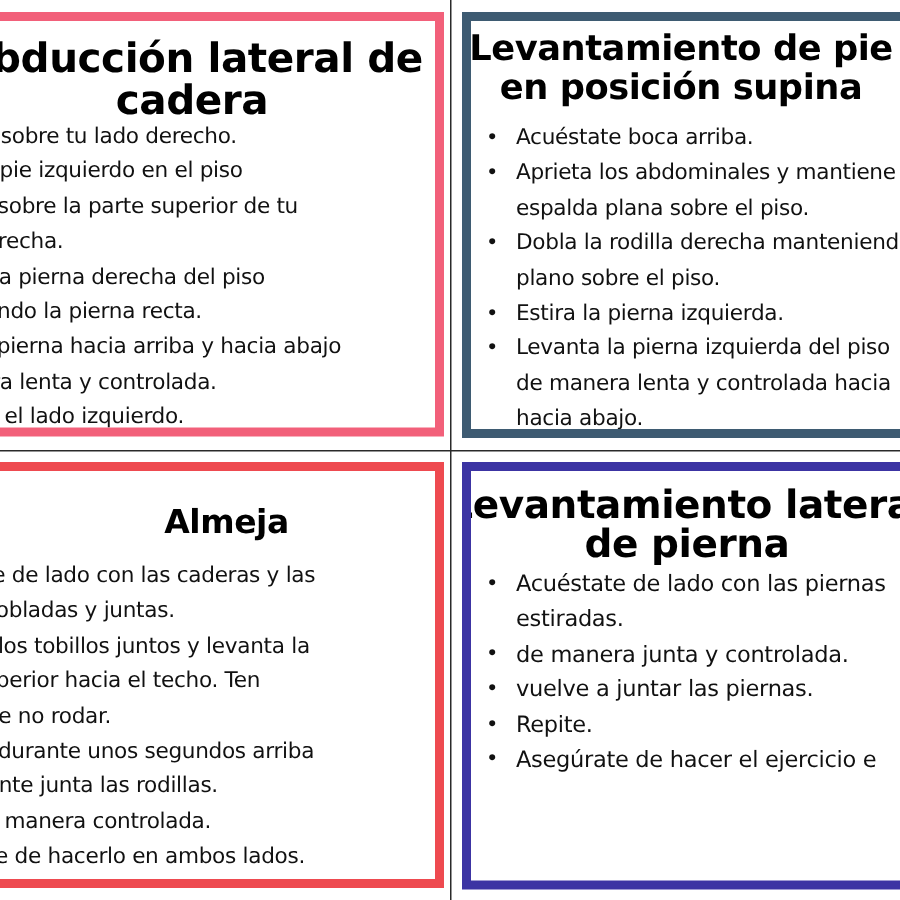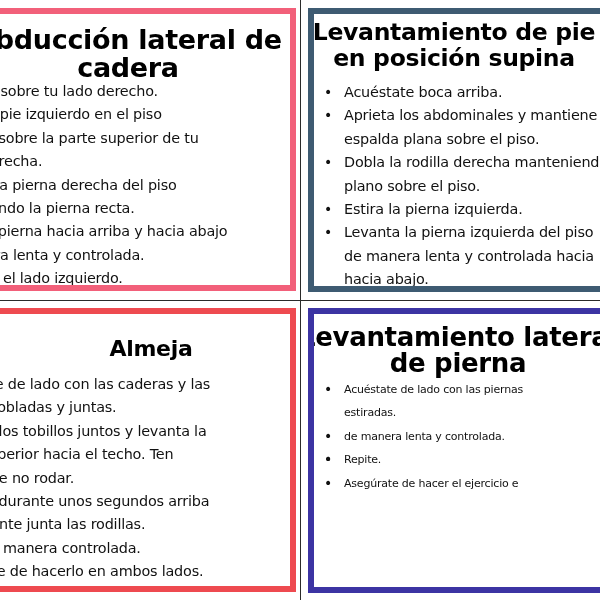--- a/index.html
+++ b/index.html
@@ -47,21 +47,21 @@
 
   
   #c3 { left: -40px; top: 308px; width: 336px; height: 284px; border-color: #ee4a50; }
   #c3 .card-title { top: 12px; font-size: 22px; left: 46px; margin-top: 12px; }
   #c3 ul.steps { left: 2px; top: 59px; }
 
   
   #c4 { left: 308px; top: 308px; width: 340px; height: 285px; border-color: #3c34a3; }
   #c4 .card-title { top: 10px; font-size: 26px; left: -40px; }
   #c4 .card-title div { margin-bottom: 0px; }
-  #c4 ul.steps { left: 8px; top: 64px; font-size: 11px; }
+  #c4 ul.steps { left: 8px; top: 64px; font-size: 15px; }
 </style>
 </head>
 <body>
 
 <div class="vline"></div>
 <div class="hline"></div>
 
 <div class="card" id="c1">
   <div class="card-title">
     <div>Abducción lateral de</div>
@@ -132,23 +132,24 @@
   <div class="card-title">
     <div>Levantamiento lateral</div>
     <div>de pierna</div>
   </div>
   <ul class="steps bulleted">
     <li>
         <span class="cont">Acuéstate de lado con las piernas</span>
         <span class="cont">estiradas.</span>
       </li>
     <li>
-        <span class="cont">de manera lenta y controlada.</span>
+        <span class="cont">de manera junta y controlada.</span>
       </li>
     <li>
+        <span class="cont">vuelve a juntar las piernas.</span>
       </li>
     <li>
         <span class="cont">Repite.</span>
       </li>
     <li>
         <span class="cont">Asegúrate de hacer el ejercicio e</span>
       </li>
   </ul>
 </div>
 

